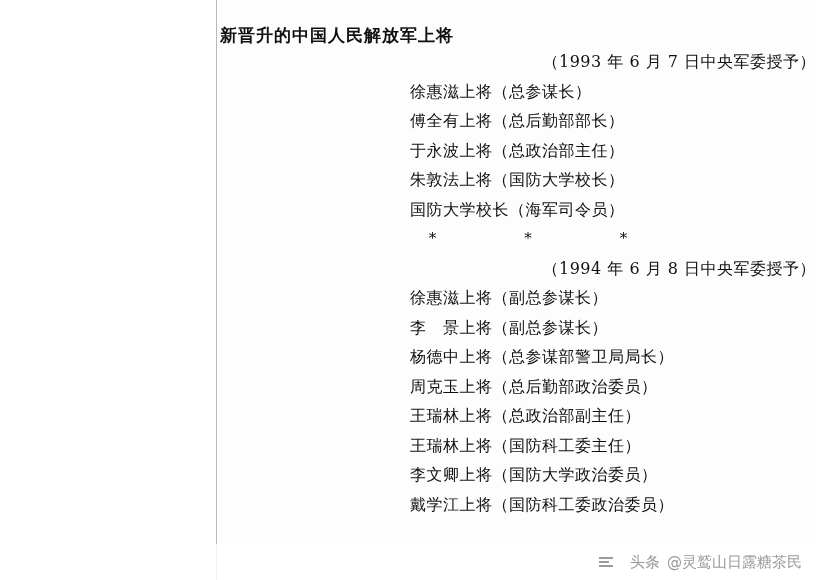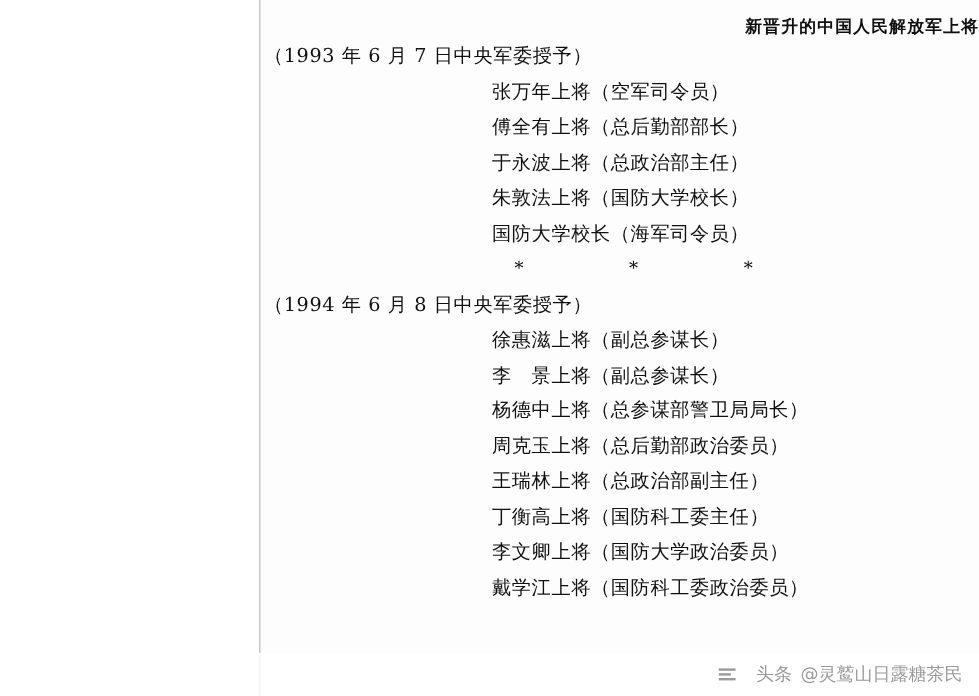--- a/index.html
+++ b/index.html
@@ -37,39 +37,39 @@
     background: #ffffff;
   }
   .content {
     position: absolute;
     left: 220px;
     top: 0;
     width: 596px;
     height: 580px;
   }
   .doc-title {
-    margin-top: 14px;
-    text-align: right;
+    margin-top: 24px;
+    text-align: left;
     font-family: "DejaVu Serif", "Liberation Serif", serif;
     font-weight: bold;
-    font-size: 14px;
+    font-size: 17px;
     letter-spacing: 1px;
     color: #101010;
   }
   .line {
     font-family: "DejaVu Serif", "Liberation Serif", serif;
     font-size: 16px;
     color: #101010;
     letter-spacing: 0.5px;
     white-space: pre;
     line-height: 29.5px;
     height: 29.5px;
   }
   .line.center {
-    text-align: left;
+    text-align: right;
   }
   .line.indent {
     padding-left: 190px;
   }
   .stars {
     display: flex;
     justify-content: center;
     align-items: center;
     height: 29.5px;
     gap: 88px;
@@ -138,40 +138,40 @@
 
   <div class="left-margin"></div>
   <div class="gutter-line"></div>
 
   <div class="content clipped">
 
     <div class="doc-title">新晋升的中国人民解放军上将</div>
 
     <div class="line center">（1993 年 6 月 7 日中央军委授予）</div>
 
-    <div class="line indent">张万年上将（空军司令员）</div>
+    <div class="line indent">徐惠滋上将（总参谋长）</div>
     <div class="line indent">傅全有上将（总后勤部部长）</div>
     <div class="line indent">于永波上将（总政治部主任）</div>
     <div class="line indent">朱敦法上将（国防大学校长）</div>
     <div class="line indent">国防大学校长（海军司令员）</div>
 
     <div class="stars">
       <span>*</span>
       <span>*</span>
       <span>*</span>
     </div>
 
     <div class="line center">（1994 年 6 月 8 日中央军委授予）</div>
 
     <div class="line indent">徐惠滋上将（副总参谋长）</div>
     <div class="line indent">李　景上将（副总参谋长）</div>
     <div class="line indent">杨德中上将（总参谋部警卫局局长）</div>
     <div class="line indent">周克玉上将（总后勤部政治委员）</div>
     <div class="line indent">王瑞林上将（总政治部副主任）</div>
-    <div class="line indent">丁衡高上将（国防科工委主任）</div>
+    <div class="line indent">王瑞林上将（国防科工委主任）</div>
     <div class="line indent">李文卿上将（国防大学政治委员）</div>
     <div class="line indent">戴学江上将（国防科工委政治委员）</div>
 
   </div>
 
   <div class="watermark">
     <div class="watermark-inner">
       <span class="wm-logo">
         <span class="wm-bars">
             <i></i>

